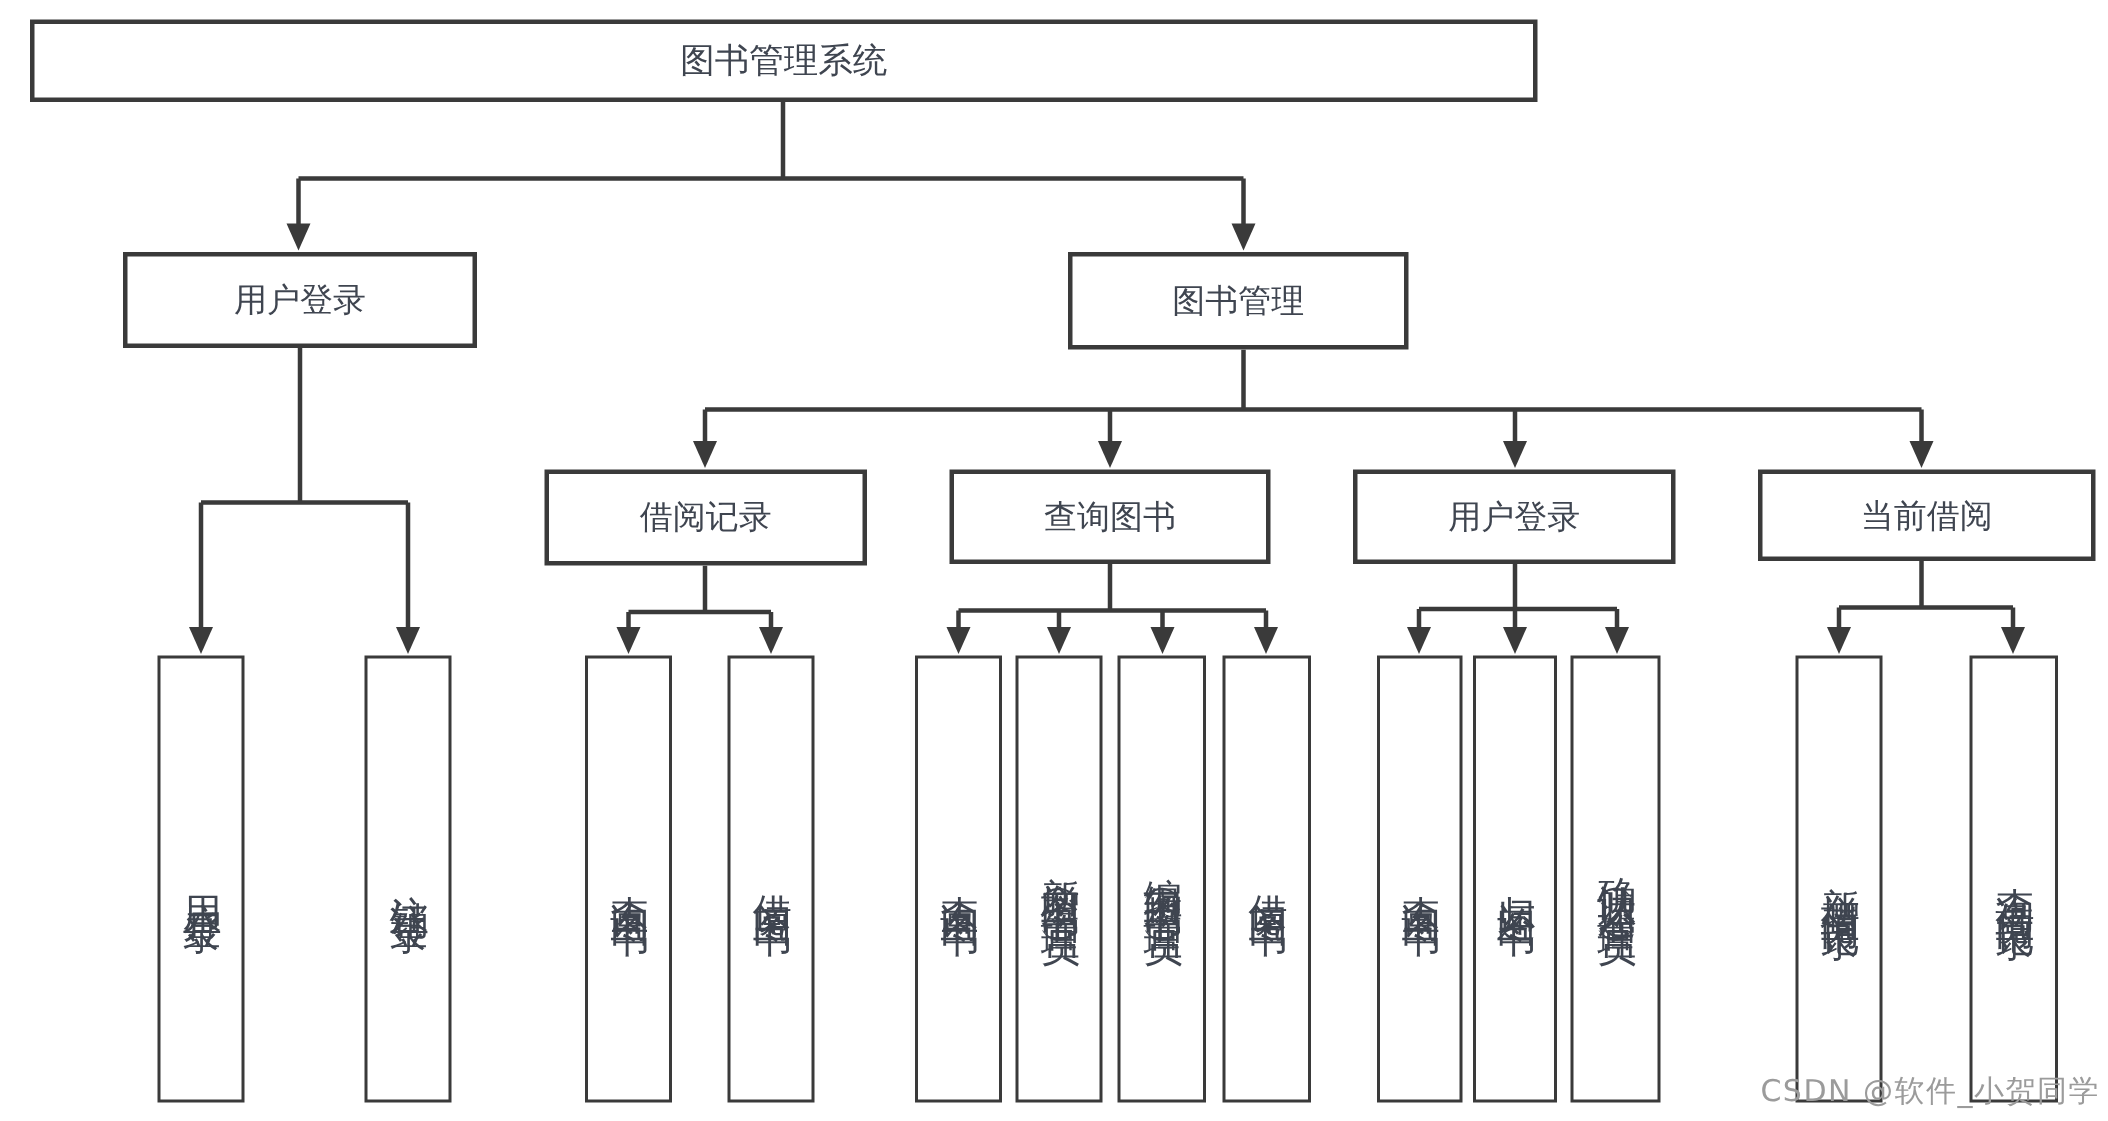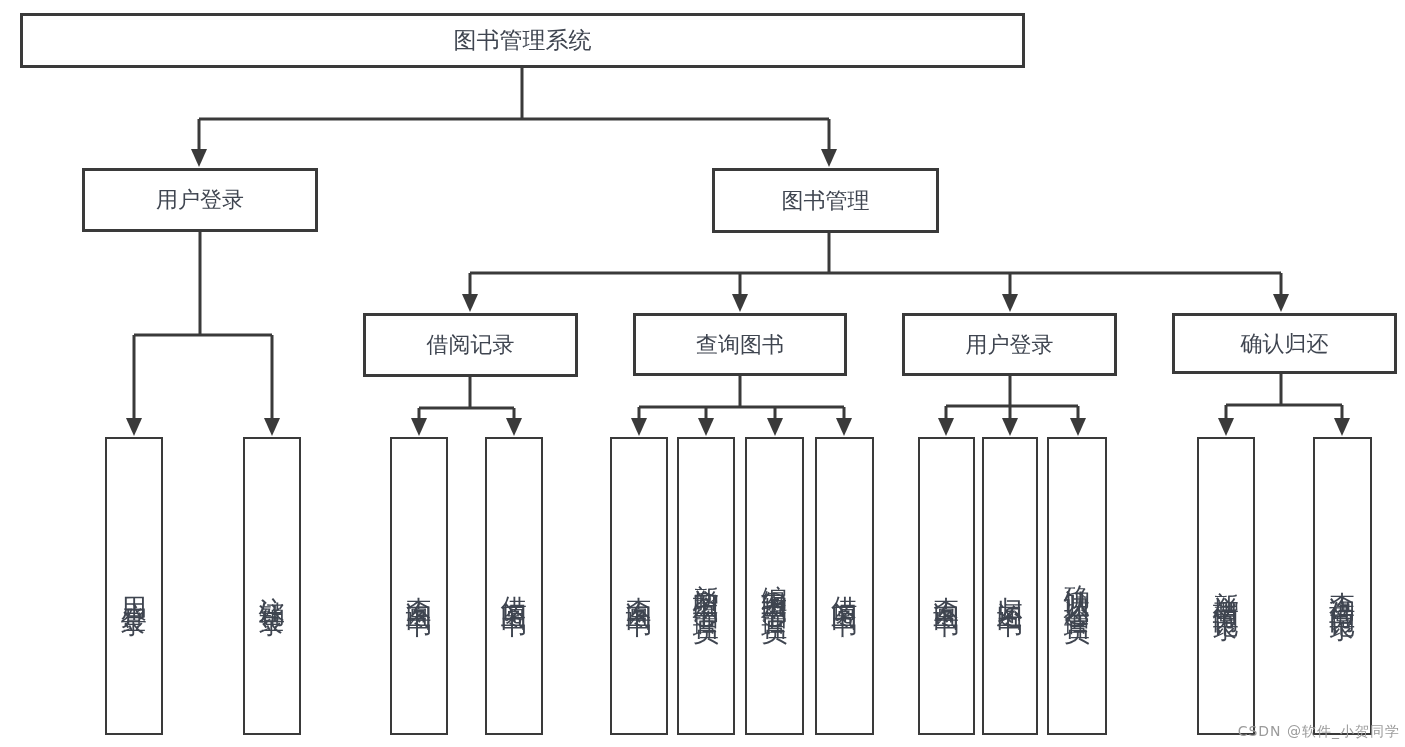--- a/index.html
+++ b/index.html
@@ -24,21 +24,21 @@
   }
   .root{font-size:23px;}
   .lvl{font-size:22px;}
   .leaf{
     border-width:2.5px;font-size:26px;
     writing-mode:vertical-rl;text-orientation:mixed;
     letter-spacing:5px;line-height:1.1;
   }
   .watermark{
     position:absolute;right:5px;bottom:6px;z-index:3;
-    font-size:14px;color:var(--wm);letter-spacing:1px;
+    font-size:20px;color:var(--wm);letter-spacing:1px;
   }
 </style>
 </head>
 <body>
 
 <div class="stage">
 
   <svg class="connectors" width="1405" height="747" viewBox="0 0 1405 747">
     <g stroke="#3a3a3a" stroke-width="3" fill="none">
 
@@ -80,21 +80,21 @@
   </svg>
 
   <div class="node root" style="left:20px;top:13px;width:1005px;height:55px">图书管理系统</div>
 
   <div class="node lvl" style="left:82px;top:168px;width:236px;height:64px">用户登录</div>
   <div class="node lvl" style="left:712px;top:168px;width:227px;height:65px">图书管理</div>
 
   <div class="node lvl" style="left:363px;top:313px;width:215px;height:64px">借阅记录</div>
   <div class="node lvl" style="left:633px;top:313px;width:214px;height:63px">查询图书</div>
   <div class="node lvl" style="left:902px;top:313px;width:215px;height:63px">用户登录</div>
-  <div class="node lvl" style="left:1172px;top:313px;width:225px;height:61px">确认归还</div>
+  <div class="node lvl" style="left:1172px;top:313px;width:225px;height:61px">当前借阅</div>
 
   <div class="node leaf" style="left:105px;top:437px;width:58px;height:298px">用户登录</div>
   <div class="node leaf" style="left:243px;top:437px;width:58px;height:298px">注销登录</div>
 
   <div class="node leaf" style="left:390px;top:437px;width:58px;height:298px">查询图书</div>
   <div class="node leaf" style="left:485px;top:437px;width:58px;height:298px">借阅图书</div>
 
   <div class="node leaf" style="left:610px;top:437px;width:58px;height:298px">查询图书</div>
   <div class="node leaf" style="left:677px;top:437px;width:58px;height:298px">新增图书（管理员）</div>
   <div class="node leaf" style="left:745px;top:437px;width:59px;height:298px">编辑图书（管理员）</div>

